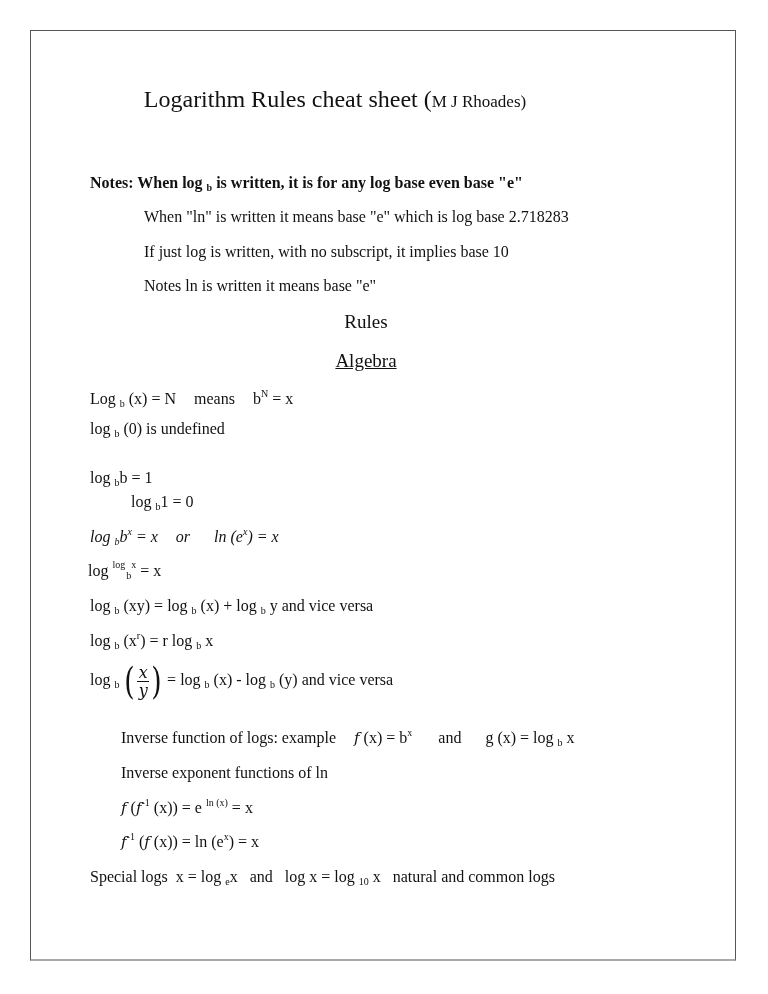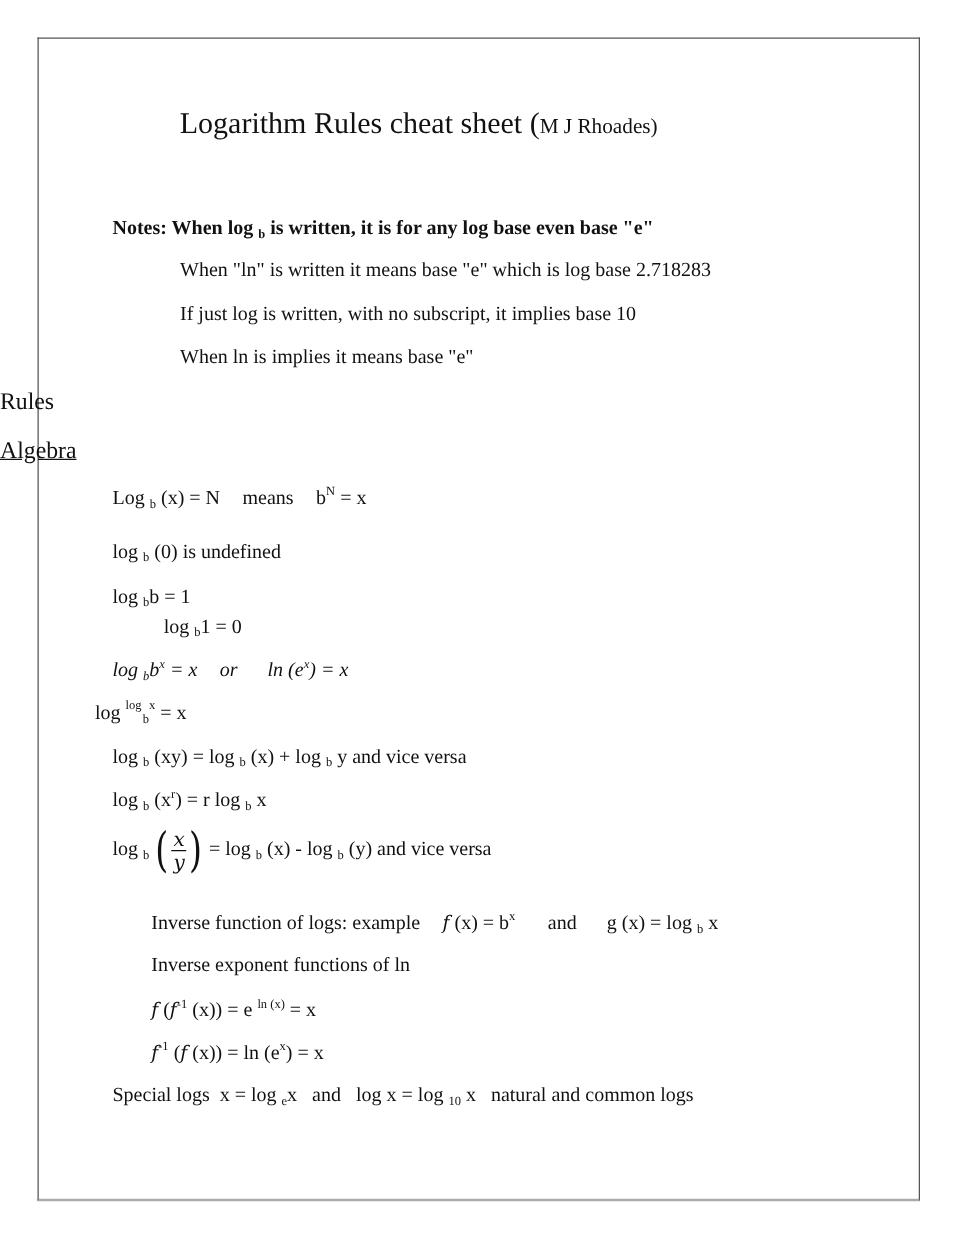--- a/index.html
+++ b/index.html
@@ -3,21 +3,21 @@
 <meta charset="utf-8">
 <style>
   html, body { margin: 0; padding: 0; background: #ffffff; }
   body { width: 768px; height: 994px; position: relative; overflow: hidden;
          font-family: "Liberation Serif", "DejaVu Serif", serif; color: #111; }
   .page { position: absolute; left: 30px; top: 30px; width: 706px; height: 931px;
           border: 1px solid #555; border-bottom: 2px solid #aaa; box-sizing: border-box; background: #fff; }
   .line { position: absolute; white-space: nowrap; font-size: 16px; line-height: 20px; }
   .title { position: absolute; left: 0; width: 670px; top: 84px; text-align: center; font-size: 24px; line-height: 30px; white-space: nowrap; }
   .title .author { font-size: 17px; }
-  .heading { position: absolute; left: 0; width: 700px; text-align: left; font-size: 19px; line-height: 24px; }
+  .heading { position: absolute; left: 16px; width: 700px; text-align: center; font-size: 19px; line-height: 24px; }
   sub, sup { font-size: 10px; line-height: 0; }
   sub { vertical-align: -3px; }
   sup { vertical-align: 7px; }
   .it { font-style: italic; font-family: "DejaVu Serif", "Liberation Serif", serif; font-size: 15px; }
   .gap { display: inline-block; }
   .frac { display: inline-flex; align-items: center; vertical-align: middle; margin: 0 3px; }
   .paren { font-size: 38px; line-height: 38px; font-family: "DejaVu Serif", serif; font-weight: 200; transform: scaleX(0.7); }
   .fracbody { display: inline-flex; flex-direction: column; align-items: center; font-style: italic; font-size: 16px; line-height: 17px; font-family: "DejaVu Serif", serif; }
   .fracbody .bar { width: 12px; height: 1px; background: #111; }
   .nested { position: relative; display: inline-block; }
@@ -32,35 +32,35 @@
 
 <div class="title"><span>Logarithm Rules cheat sheet (</span><span class="author">M J Rhoades)</span></div>
 
 <div class="line" style="left:90px; top:173px;font-weight:bold;">
   <span>Notes: When log</span>
   <sub>b</sub>
   <span>is written, it is for any log base even base "e"</span>
 </div>
 <div class="line" style="left:144px; top:207px;">When "ln" is written it means base "e" which is log base 2.718283</div>
 <div class="line" style="left:144px; top:242px;">If just log is written, with no subscript, it implies base 10</div>
-<div class="line" style="left:144px; top:276px;">When ln is implies it means base "e"</div>
+<div class="line" style="left:144px; top:276px;">Notes ln is written it means base "e"</div>
 
 <div class="heading" style="top:310px;">Rules</div>
 <div class="heading" style="top:349px;text-decoration:underline;">Algebra</div>
 
 <div class="line" style="left:90px; top:389px;">
   <span>Log</span>
   <sub>b</sub>
   <span>(x) = N</span><span class="gap" style="width:14px"></span>
   <span>means</span><span class="gap" style="width:14px"></span>
   <span>b</span><sup>N</sup>
   <span>= x</span>
 </div>
 
-<div class="line" style="left:90px; top:432px;">
+<div class="line" style="left:90px; top:419px;">
   <span>log</span>
   <sub>b</sub>
   <span>(0) is undefined</span>
 </div>
 
 <div class="line" style="left:90px; top:468px;text-align:right;">
   <span>log</span>
   <sub>b</sub><span>b = 1</span>
 </div>
 
@@ -70,21 +70,21 @@
 </div>
 
 <div class="line" style="left:90px; top:527px;font-style:italic;">
   <span>log</span>
   <sub>b</sub><span>b</span><sup>x</sup>
   <span>= x</span><span class="gap" style="width:14px"></span>
   <span>or</span><span class="gap" style="width:20px"></span>
   <span>ln (e</span><sup>x</sup><span>) = x</span>
 </div>
 
-<div class="line" style="left:76px; top:561px;">
+<div class="line" style="left:88px; top:561px;">
   <span>log</span>
   <span class="nested"><span class="top">log</span><span class="bot">b</span><span class="xs">x</span></span>
   <span>= x</span>
 </div>
 
 <div class="line" style="left:90px; top:596px;">
   <span>log</span>
   <sub>b</sub>
   <span>(xy) = log</span>
   <sub>b</sub>

